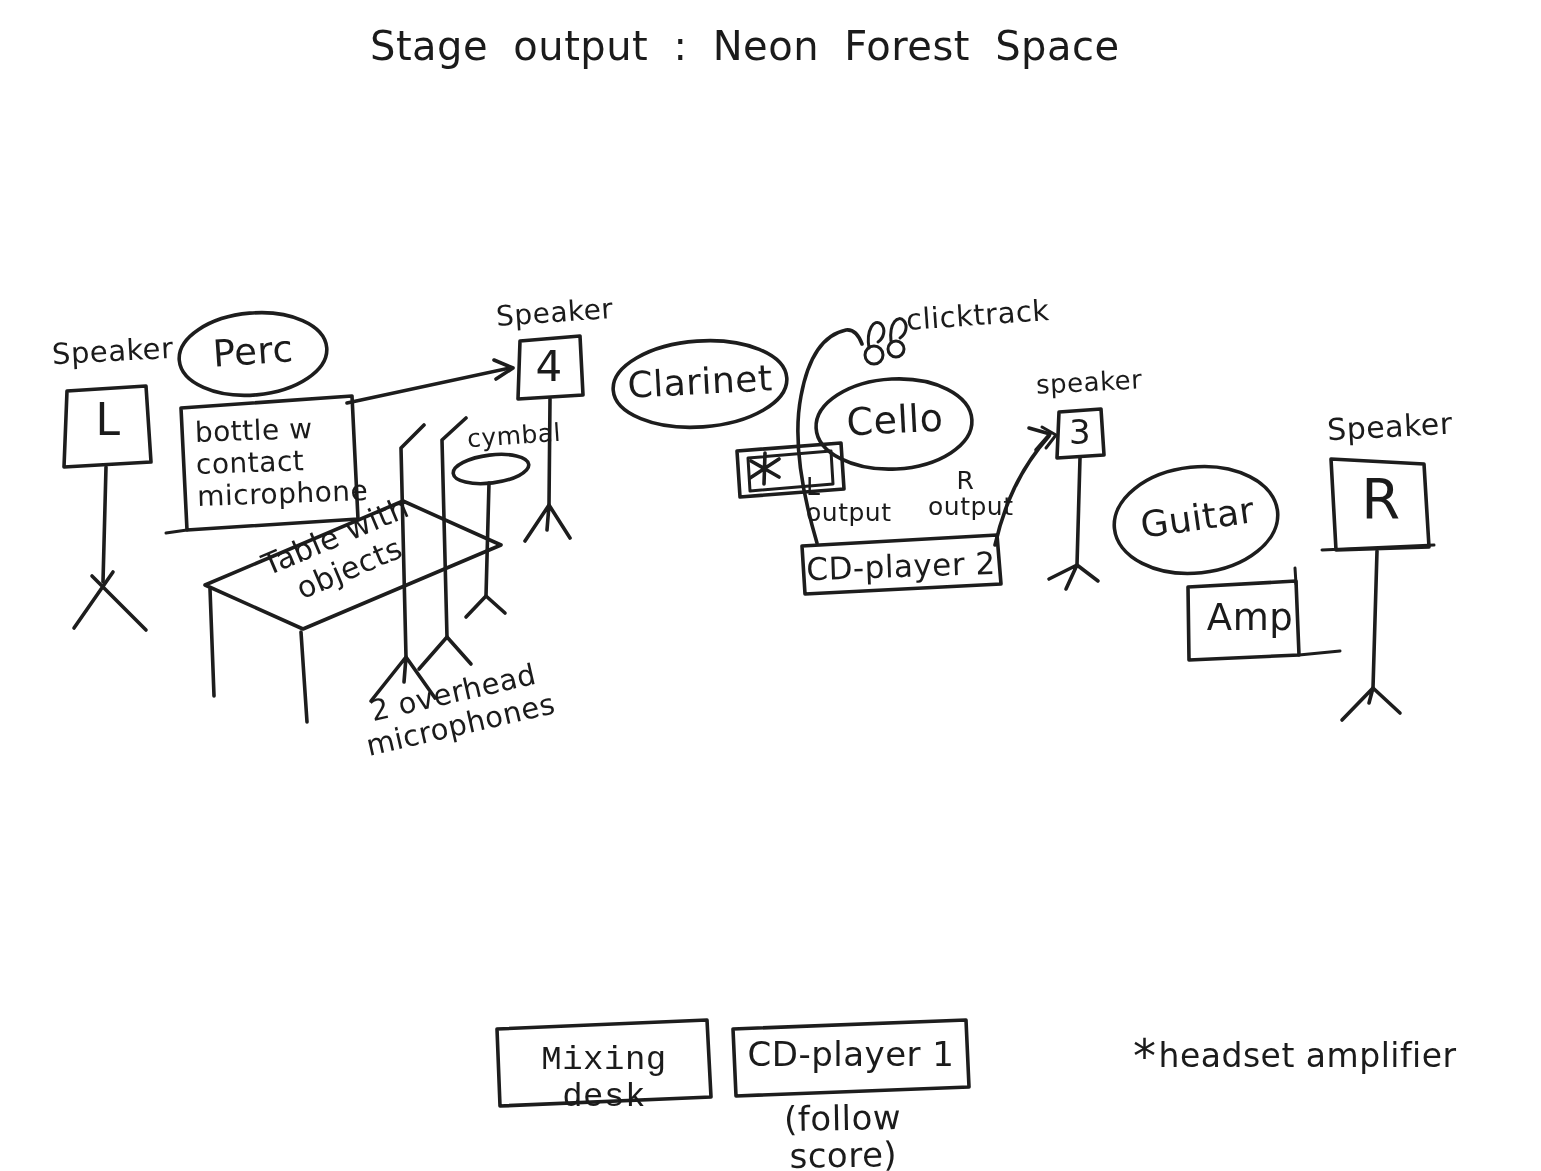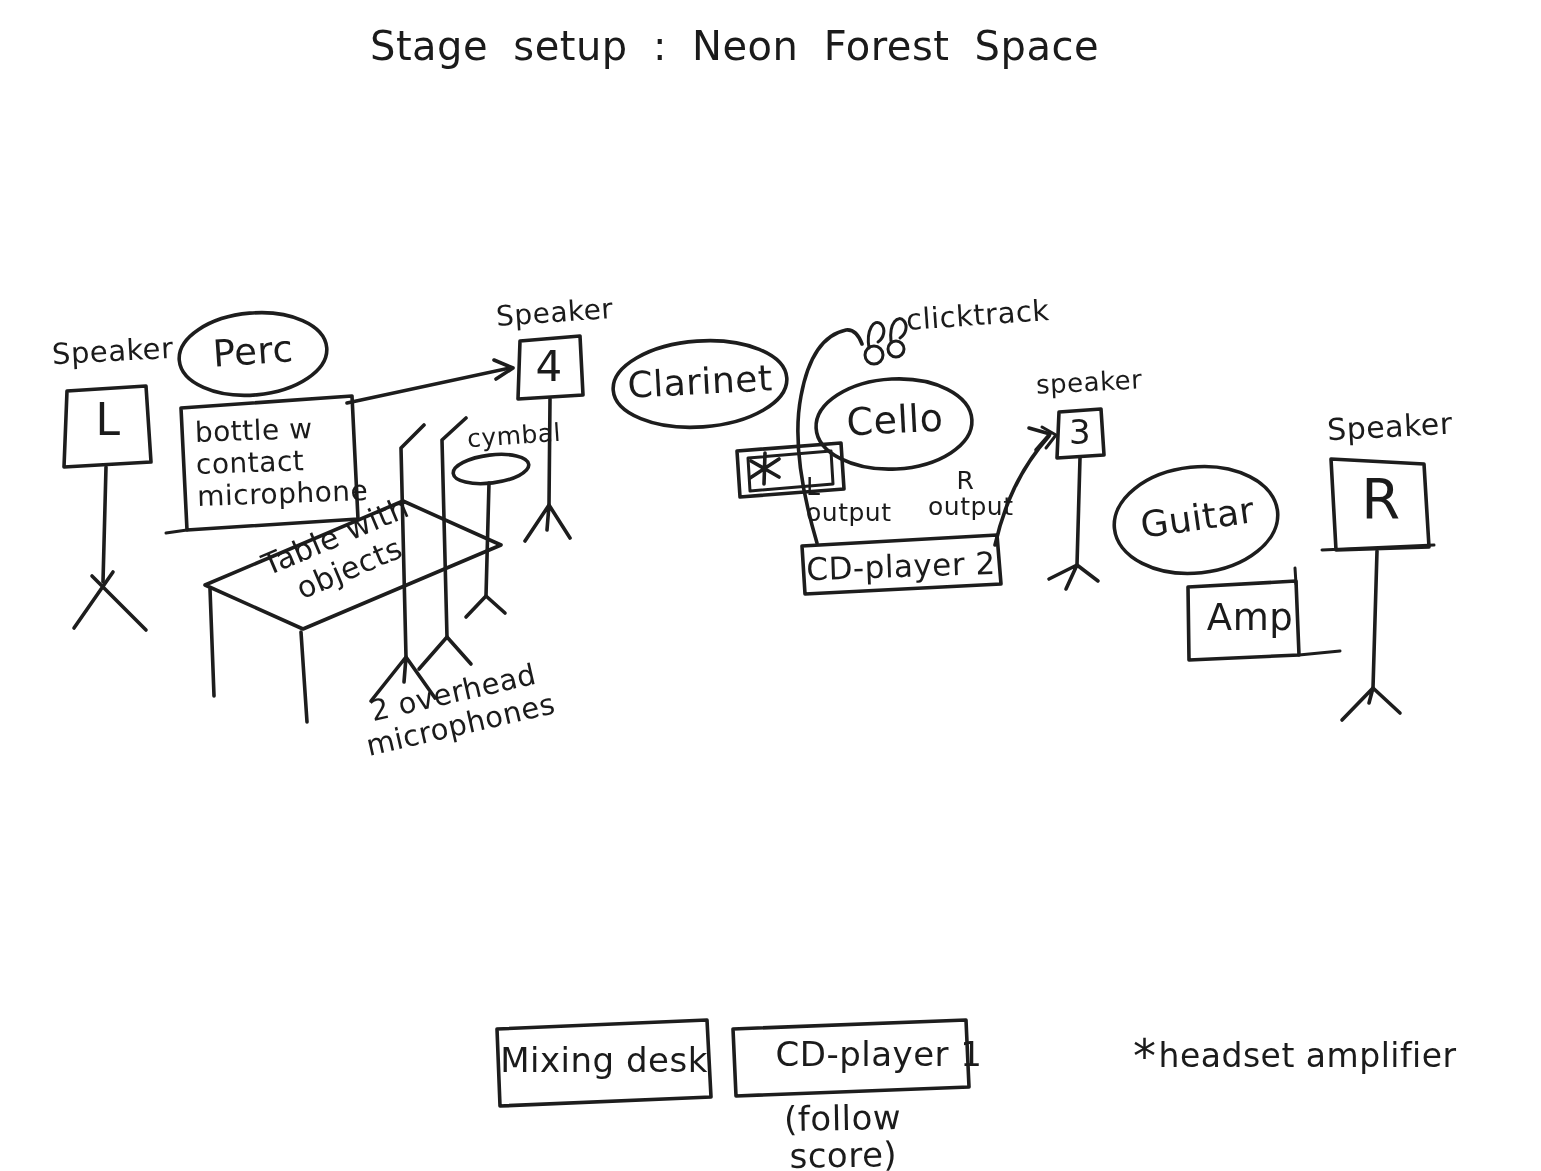--- a/index.html
+++ b/index.html
@@ -119,21 +119,21 @@
       <path class="ink" d="M 1331,459 L 1424,464 L 1429,547 L 1336,550 Z"></path>
       <path class="ink-thin" d="M 1322,550 L 1434,545"></path>
       <path class="ink" d="M 1377,551 L 1373,688"></path>
       <path class="ink" d="M 1373,688 L 1342,720 M 1373,688 L 1400,713 M 1373,688 L 1369,703"></path>
     </g>
 
     <path class="ink" d="M 497,1029 L 707,1020 L 711,1097 L 500,1106 Z"></path>
     <path class="ink" d="M 733,1029 L 966,1020 L 969,1087 L 736,1096 Z"></path>
   </svg>
 
-  <div class="lbl" style="left:370px;top:24px;width:680px;font-size:40px;text-align:center;word-spacing:12px;">Stage setup : Neon Forest Space</div>
+  <div class="lbl" style="left:370px;top:24px;width:680px;font-size:40px;text-align:center;word-spacing:12px;">Stage output : Neon Forest Space</div>
 
   <div class="lbl" style="left:52px;top:336px;font-size:29px;transform:rotate(-3deg);">Speaker</div>
   <div class="lbl center" style="left:66px;top:396px;width:84px;font-size:44px;">L</div>
 
   <div class="lbl center" style="left:183px;top:332px;width:140px;font-size:37px;transform:rotate(-4deg);">Perc</div>
 
   <div class="lbl" style="left:196px;top:414px;font-size:28px;transform:rotate(-2deg);line-height:1.15;">
     <div>bottle w</div>
     <div>contact</div>
     <div>microphone</div>
@@ -175,23 +175,23 @@
   <div class="lbl" style="left:1036px;top:368px;font-size:26px;transform:rotate(-3deg);">speaker</div>
   <div class="lbl center" style="left:1058px;top:414px;width:44px;font-size:34px;">3</div>
 
   <div class="lbl center" style="left:1120px;top:498px;width:155px;font-size:36px;transform:rotate(-8deg);">Guitar</div>
 
   <div class="lbl center" style="left:1190px;top:598px;width:120px;font-size:37px;">Amp</div>
 
   <div class="lbl" style="left:1327px;top:410px;font-size:30px;transform:rotate(-3deg);">Speaker</div>
   <div class="lbl center" style="left:1336px;top:468px;width:90px;font-size:56px;">R</div>
 
-  <div class="lbl center" style="left:500px;top:1042px;width:208px;font-size:34px;">Mixing desk</div>
+  <div class="lbl center" style="left:500px;top:1042px;width:208px;font-size:34px;font-family:Liberation Mono, monospace;">Mixing desk</div>
 
-  <div class="lbl center" style="left:764px;top:1036px;width:230px;font-size:34px;">CD-player 1</div>
+  <div class="lbl center" style="left:736px;top:1036px;width:230px;font-size:34px;">CD-player 1</div>
 
   <div class="lbl center" style="left:733px;top:1100px;width:220px;font-size:34px;transform:rotate(-1deg);">(follow score)</div>
 
   <div class="lbl legend-row" style="left:1133px;top:1038px;">
     <span class="legend-star">*</span>
     <span class="legend-text">headset amplifier</span>
   </div>
 
 </div>
 

